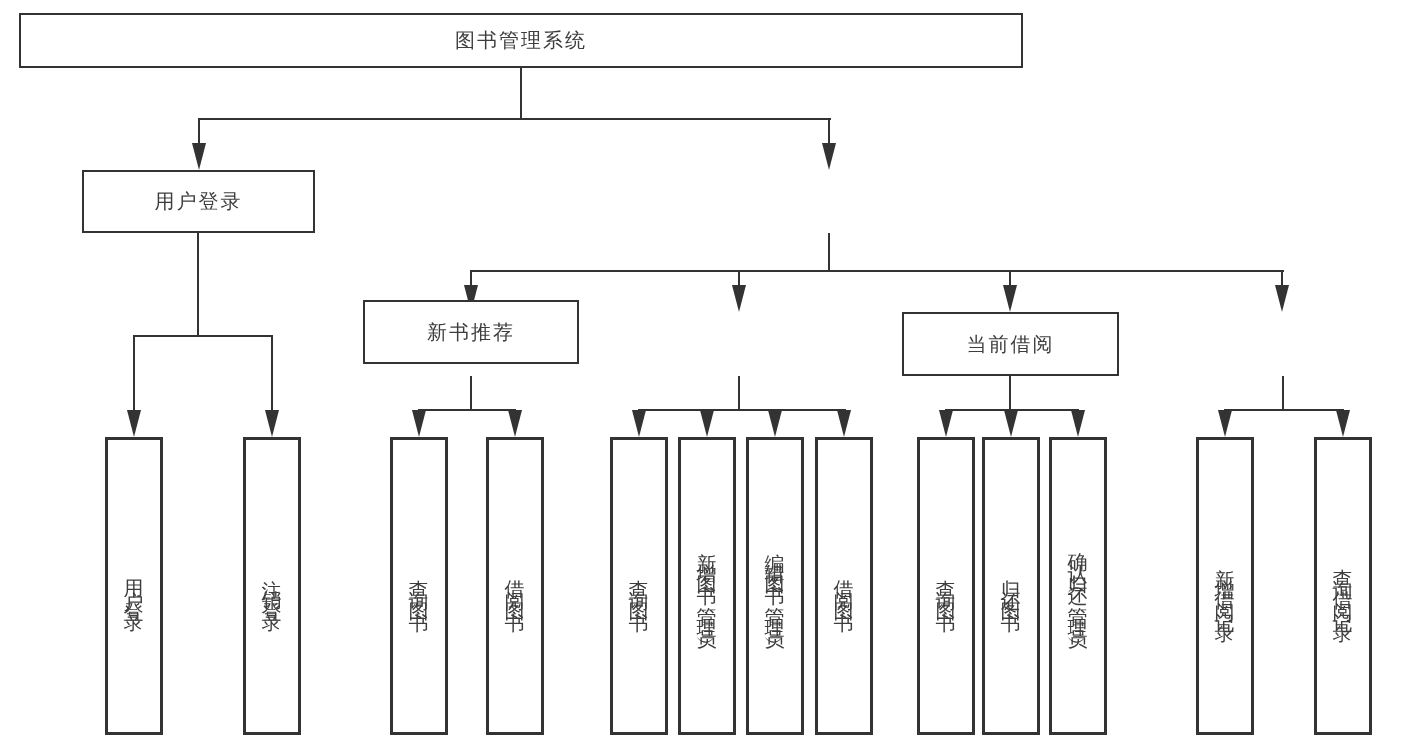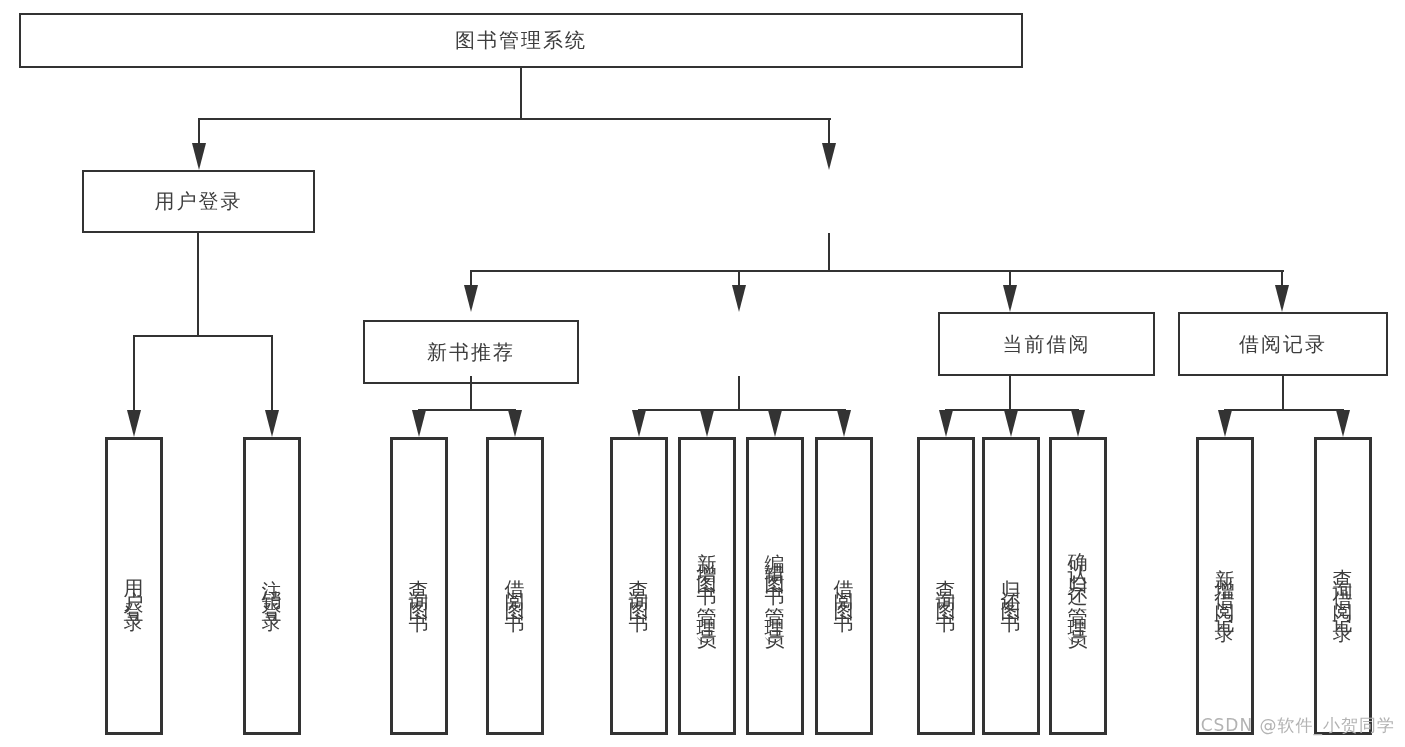--- a/index.html
+++ b/index.html
@@ -104,28 +104,25 @@
   <div class="line" style="left:470px; top:270px; width:814px; height:2px;"></div>
   <div class="line" style="left:470px; top:270px; width:2px; height:18px;"></div>
   <div class="arrow" style="left:464px; top:285px;"></div>
   <div class="line" style="left:738px; top:270px; width:2px; height:18px;"></div>
   <div class="arrow" style="left:732px; top:285px;"></div>
   <div class="line" style="left:1009px; top:270px; width:2px; height:18px;"></div>
   <div class="arrow" style="left:1003px; top:285px;"></div>
   <div class="line" style="left:1281px; top:270px; width:2px; height:18px;"></div>
   <div class="arrow" style="left:1275px; top:285px;"></div>
 
-  <div class="hbox" style="left:363px; top:320px; width:216px; height:64px;">
+  <div class="hbox" style="left:363px; top:300px; width:216px; height:64px;">
     <span>新书推荐</span>
   </div>
-  <div class="hbox" style="left:902px; top:312px; width:217px; height:64px;margin-left:36px;">
+  <div class="hbox" style="left:902px; top:312px; width:217px; height:64px;">
     <span>当前借阅</span>
-  </div>
-  <div class="hbox" style="left:1178px; top:312px; width:210px; height:64px;">
-    <span>借阅记录</span>
   </div>
 
   <div class="line" style="left:470px; top:376px; width:2px; height:33px;"></div>
   <div class="line" style="left:418px; top:409px; width:98px; height:2px;"></div>
   <div class="arrow" style="left:412px; top:410px;"></div>
   <div class="arrow" style="left:508px; top:410px;"></div>
 
   <div class="line" style="left:738px; top:376px; width:2px; height:33px;"></div>
   <div class="line" style="left:638px; top:409px; width:208px; height:2px;"></div>
   <div class="arrow" style="left:632px; top:410px;"></div>
@@ -181,15 +178,14 @@
     <span>确认归还（管理员）</span>
   </div>
 
   <div class="vbox" style="left:1196px;">
     <span>新增借阅记录</span>
   </div>
   <div class="vbox" style="left:1314px;">
     <span>查询借阅记录</span>
   </div>
 
-  <div class="watermark">CSDN @软件_小贺同学</div>
 
 </div>
 
 </body></html>

